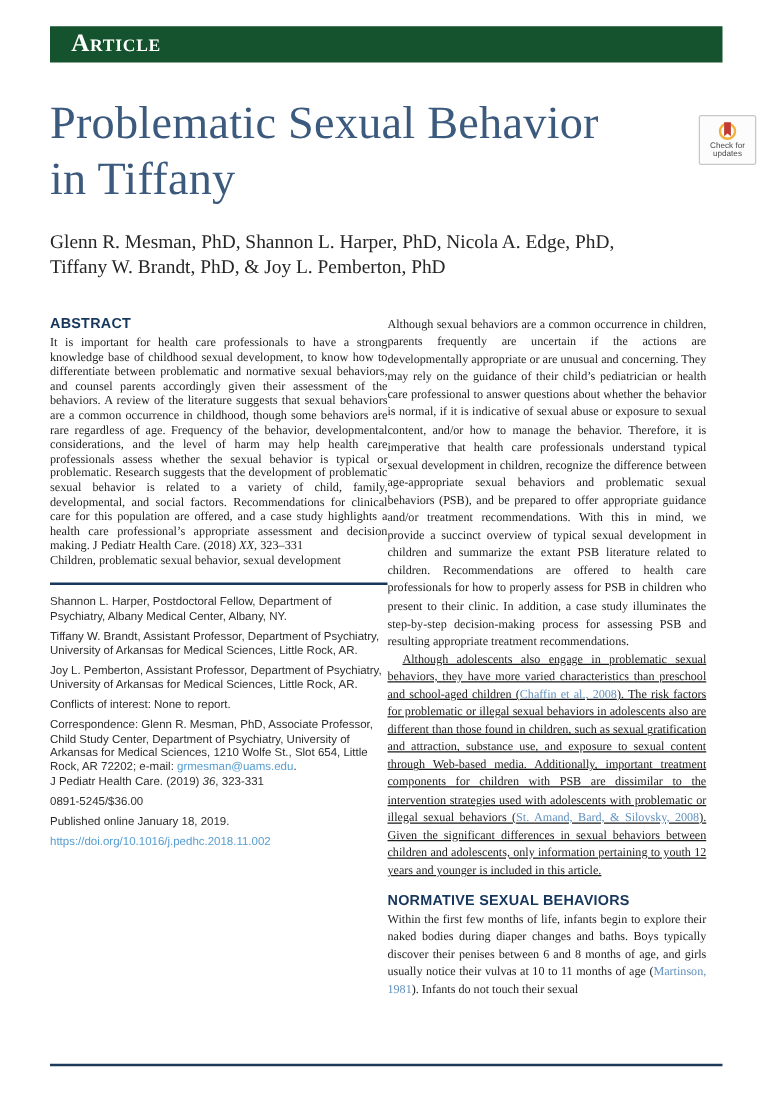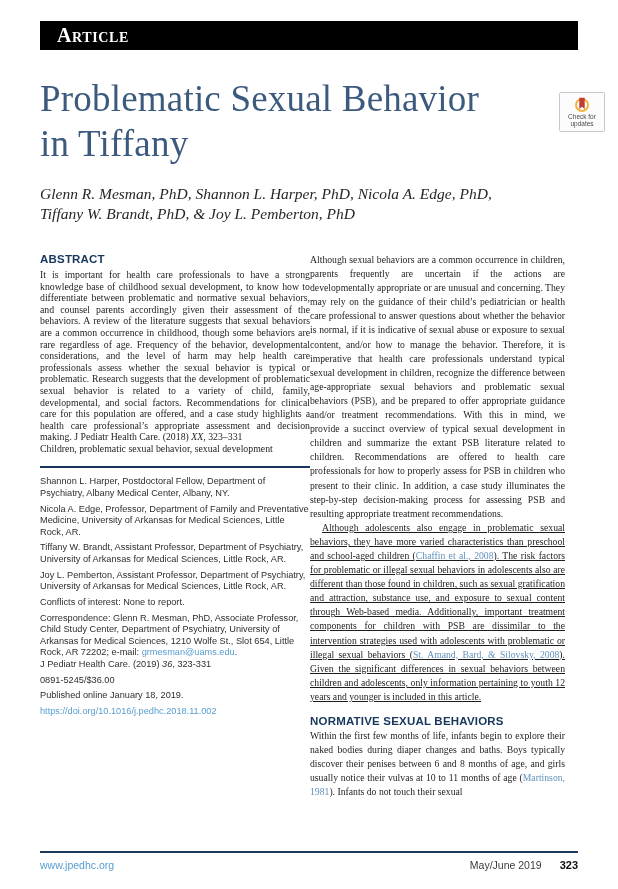--- a/index.html
+++ b/index.html
@@ -3,21 +3,21 @@
 <meta charset="utf-8">
 <style>
   * { margin:0; padding:0; box-sizing:border-box; }
   html,body { background:#e8e8e8; }
   .page {
     position:relative; width:618px; height:889px; background:#ffffff;
     overflow:hidden; font-family:"Liberation Serif", serif; margin:0 auto;
   }
   .banner {
     position:absolute; left:40px; top:21px; width:538px; height:29px;
-    background:#000000; display:flex; align-items:center; padding-left:17px;
+    background:#14532d; display:flex; align-items:center; padding-left:17px;
   }
   .banner-label {
     color:#ffffff; font-family:"Liberation Serif", serif; font-variant:small-caps;
     font-weight:600; font-size:20px; letter-spacing:0.6px;
   }
   .badge {
     position:absolute; left:559px; top:92px; width:46px; height:40px;
     border:1px solid #c8c8c8; background:#fcfcfc; border-radius:2px;
     display:flex; flex-direction:column; align-items:center; justify-content:center;
     gap:1px; cursor:pointer;
@@ -25,21 +25,21 @@
   .badge-txt {
     font-family:"Liberation Sans", sans-serif; font-size:6.5px; line-height:7.5px;
     color:#4a4a4a; text-align:center;
   }
   .title {
     position:absolute; left:40px; top:76px; width:505px;
     font-size:37px; line-height:45px; color:#3c5a7d; font-weight:400; letter-spacing:0.2px;
   }
   .authors {
     position:absolute; left:40px; top:184px; width:520px;
-    font-size:15.5px; line-height:20px; color:#262626;font-style:italic;
+    font-size:15.5px; line-height:20px; color:#262626;
   }
   .columns {
     position:absolute; left:40px; top:253px; width:538px; height:600px;
     display:flex; overflow:hidden;
   }
   .col-left  { width:270px; }
   .col-right { width:255px; }
   .sec-head {
     font-family:"Liberation Sans", sans-serif; font-weight:bold; font-size:11.5px;
     letter-spacing:0.2px; color:#16365c; margin:0 0 4px 0;
@@ -102,21 +102,20 @@
     <div class="col-left">
       <h2 class="sec-head">ABSTRACT</h2>
       <p class="abstract-text"><span>It is important for health care professionals to have a strong knowledge base of childhood sexual development, to know how to differentiate between problematic and normative sexual behaviors, and counsel parents accordingly given their assessment of the behaviors. A review of the literature suggests that sexual behaviors are a common occurrence in childhood, though some behaviors are rare regardless of age. Frequency of the behavior, developmental considerations, and the level of harm may help health care professionals assess whether the sexual behavior is typical or problematic. Research suggests that the development of problematic sexual behavior is related to a variety of child, family, developmental, and social factors. Recommendations for clinical care for this population are offered, and a case study highlights a health care professional’s appropriate assessment and decision making. J Pediatr Health Care. (2018) </span><span class="vol-italic">XX</span><span>, 323–331</span></p>
 
       <p class="kw-text">Children, problematic sexual behavior, sexual development</p>
 
       <div class="divider"></div>
 
       <div class="credits">
         <p>Shannon L. Harper, Postdoctoral Fellow, Department of Psychiatry, Albany Medical Center, Albany, NY.</p>
-        <p>Nicola A. Edge, Professor, Department of Family and Preventative Medicine, University of Arkansas for Medical Sciences, Little Rock, AR.</p>
         <p>Tiffany W. Brandt, Assistant Professor, Department of Psychiatry, University of Arkansas for Medical Sciences, Little Rock, AR.</p>
         <p>Joy L. Pemberton, Assistant Professor, Department of Psychiatry, University of Arkansas for Medical Sciences, Little Rock, AR.</p>
         <p>Conflicts of interest: None to report.</p>
         <p><span>Correspondence: Glenn R. Mesman, PhD, Associate Professor, Child Study Center, Department of Psychiatry, University of Arkansas for Medical Sciences, 1210 Wolfe St., Slot 654, Little Rock, AR 72202; e-mail: </span><a class="lnk">grmesman@uams.edu</a><span>.</span><br><span>J Pediatr Health Care. (2019) </span><span class="vol-italic">36</span><span>, 323-331</span></p>
         <p>0891-5245/$36.00</p>
         <p>Published online January 18, 2019.</p>
         <p><a class="lnk">https://doi.org/10.1016/j.pedhc.2018.11.002</a></p>
       </div>
     </div>
 
@@ -124,21 +123,14 @@
       <p class="body-p">Although sexual behaviors are a common occurrence in children, parents frequently are uncertain if the actions are developmentally appropriate or are unusual and concerning. They may rely on the guidance of their child’s pediatrician or health care professional to answer questions about whether the behavior is normal, if it is indicative of sexual abuse or exposure to sexual content, and/or how to manage the behavior. Therefore, it is imperative that health care professionals understand typical sexual development in children, recognize the difference between age-appropriate sexual behaviors and problematic sexual behaviors (PSB), and be prepared to offer appropriate guidance and/or treatment recommendations. With this in mind, we provide a succinct overview of typical sexual development in children and summarize the extant PSB literature related to children. Recommendations are offered to health care professionals for how to properly assess for PSB in children who present to their clinic. In addition, a case study illuminates the step-by-step decision-making process for assessing PSB and resulting appropriate treatment recommendations.</p>
       <p class="body-p indent"><span>Although adolescents also engage in problematic sexual behaviors, they have more varied characteristics than preschool and school-aged children (</span><a class="cite">Chaffin et al., 2008</a><span>). The risk factors for problematic or illegal sexual behaviors in adolescents also are different than those found in children, such as sexual gratification and attraction, substance use, and exposure to sexual content through Web-based media. Additionally, important treatment components for children with PSB are dissimilar to the intervention strategies used with adolescents with problematic or illegal sexual behaviors (</span><a class="cite">St. Amand, Bard, &amp; Silovsky, 2008</a><span>). Given the significant differences in sexual behaviors between children and adolescents, only information pertaining to youth 12 years and younger is included in this article.</span></p>
 
       <h2 class="sec-head rc-head">NORMATIVE SEXUAL BEHAVIORS</h2>
       <p class="body-p"><span>Within the first few months of life, infants begin to explore their naked bodies during diaper changes and baths. Boys typically discover their penises between 6 and 8 months of age, and girls usually notice their vulvas at 10 to 11 months of age (</span><a class="cite">Martinson, 1981</a><span>). Infants do not touch their sexual</span></p>
     </div>
 
   </div>
 
   <div class="footer-rule"></div>
-  <div class="footer-row">
-    <a class="lnk">www.jpedhc.org</a>
-    <span class="footer-right">
-      <span>May/June 2019</span>
-      <span class="page-num">323</span>
-    </span>
-  </div>
 
 </div>
 
 </body></html>

